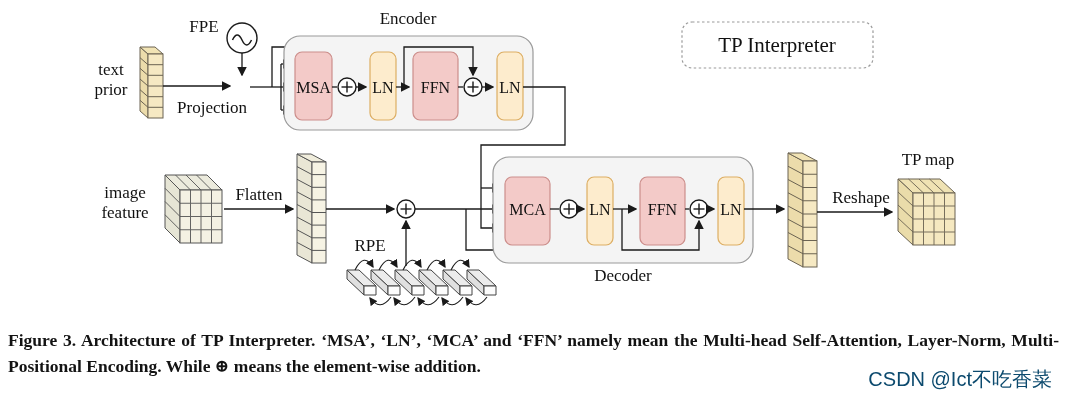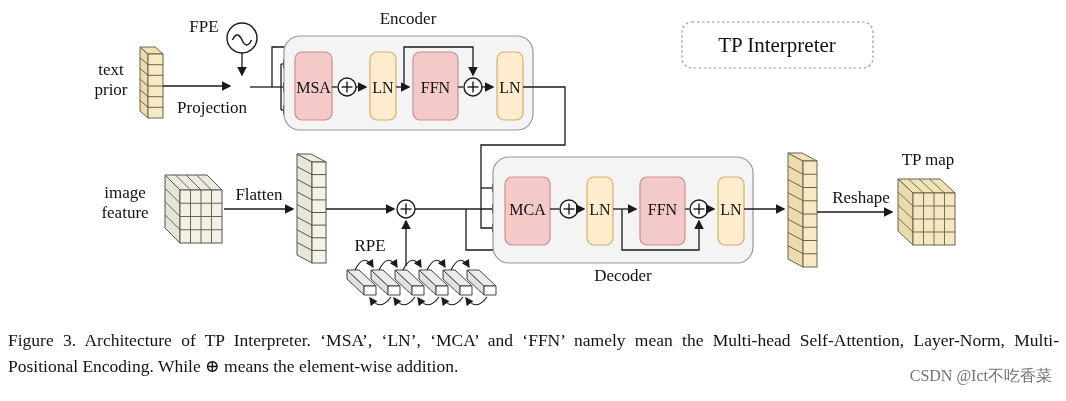--- a/index.html
+++ b/index.html
@@ -14,25 +14,25 @@
   .cont{fill:#f4f4f4;stroke:#999;stroke-width:1.2;}
   .attn{fill:#f3cac8;stroke:#cc8e8b;stroke-width:1.2;}
   .norm{fill:#fdeccd;stroke:#ddae63;stroke-width:1.2;}
   .op{fill:#fff;stroke:#1a1a1a;stroke-width:1.4;}
   .ten{stroke:#6b6352;stroke-width:1;}
   .ten2{stroke:#555;stroke-width:1;}
   .rpe{stroke:#444;stroke-width:1;}
   .dash{fill:#fff;stroke:#9a9a9a;stroke-width:1.2;stroke-dasharray:2.5 2.5;}
   #caption{position:absolute;left:8px;right:7px;top:327px;color:#131313;
            font-size:17.5px;line-height:26px;}
-  .cap-line{text-align:justify;text-align-last:justify;white-space:normal;}
+  .cap-line{text-align:justify;text-align-last:justify;white-space:normal;font-weight:bold;}
   .cap-line.last{text-align-last:left;}
-  #watermark{position:absolute;right:14px;top:366px;color:#737373;
-             font-family:Liberation Serif, serif;
-             font-size:16px;white-space:nowrap;z-index:5;}
+  #watermark{position:absolute;right:14px;top:366px;color:#0c4a6e;
+             font-family:Liberation Sans, sans-serif;
+             font-size:20px;white-space:nowrap;z-index:5;}
 </style>
 </head>
 <body>
 
 <div id="page">
 
 <svg width="1066" height="316" viewBox="0 0 1066 316">
   <defs>
     <marker id="arr" viewBox="0 0 10 10" refX="8.5" refY="5" markerWidth="7.5" markerHeight="7.5" orient="auto-start-reverse">
       <path d="M0,0 L10,5 L0,10 z" fill="#1a1a1a"></path>

